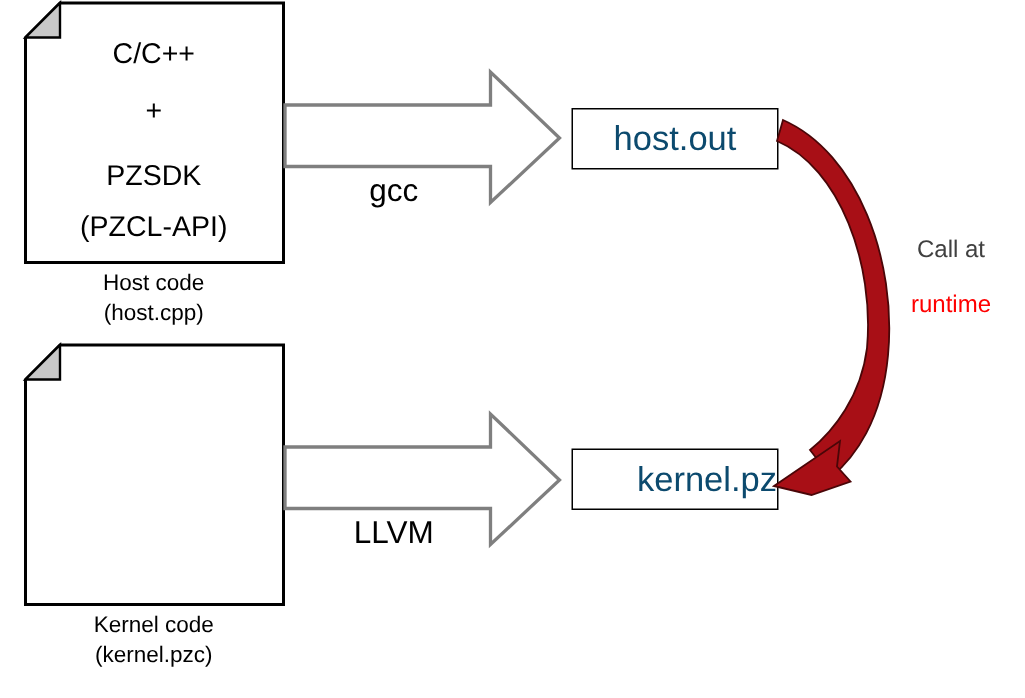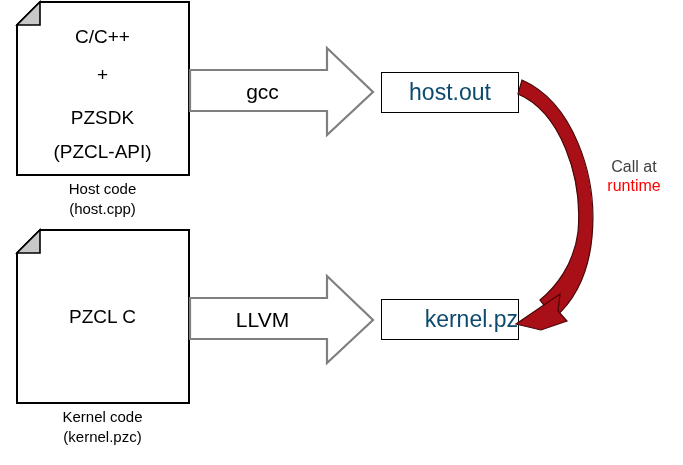--- a/index.html
+++ b/index.html
@@ -59,20 +59,21 @@
 
   
   .block-arrow { position: absolute; }
   .block-arrow svg { display: block; }
   .block-arrow-label {
     position: absolute;
     font-size: 21px;
     color: #000000;
     text-align: center;
     white-space: nowrap;
+    margin-top: 36px;
   }
 
   
   .curve-arrow { position: absolute; }
   .curve-arrow svg { display: block; }
 
   .call-label {
     position: absolute;
     text-align: center;
     font-size: 16px;
@@ -113,21 +114,20 @@
     <span>host.out</span>
   </div>
 
   <div class="doc-shape" style="left:15px; top:228px; width:176px; height:178px;">
     <svg width="176" height="178" viewBox="0 0 176 178">
       <path d="M 2 25 L 25 2 L 174 2 L 174 175 L 2 175 Z" fill="#ffffff" stroke="#000000" stroke-width="2"></path>
       <path d="M 2 25 L 25 2 L 25 25 Z" fill="#c8c8c8" stroke="#000000" stroke-width="1.6"></path>
     </svg>
   </div>
 
-  <div class="doc-text" style="left:17px; top:307px; width:171px;">PZCL C</div>
 
   <div class="caption" style="left:17px; top:427px; width:171px;">(kernel.pzc)</div>
   <div class="caption" style="left:17px; top:407px; width:171px;">Kernel code</div>
 
   <div class="block-arrow" style="left:188px; top:272px; width:188px; height:94px;">
     <svg width="188" height="94" viewBox="0 0 188 94">
       <path d="M 2 26 L 139 26 L 139 4 L 185 48 L 139 91 L 139 67 L 2 67 Z" fill="#ffffff" stroke="#7f7f7f" stroke-width="2.2" stroke-linejoin="miter"></path>
     </svg>
   </div>
   <div class="block-arrow-label" style="left:196px; top:308px; width:133px;text-align:center;">LLVM</div>
@@ -145,15 +145,15 @@
                L 30 238
                C 46 225, 64 202, 68 170
                C 73 114, 50 50, 8 32
                Z" fill="#a80f16" stroke="#4a0608" stroke-width="1.2"></path>
 
       <path d="M 6 262 L 50 232 L 48 249 L 57 259 L 31 268 Z" fill="#a80f16" stroke="#4a0608" stroke-width="1.2"></path>
     </svg>
   </div>
 
   <div class="call-label" style="left:588px; top:156px; width:92px; color:#404040;">Call at</div>
-  <div class="call-label" style="left:588px; top:175px; width:92px; color:#ff0000;">runtime</div>
+  <div class="call-label" style="left:588px; top:193px; width:92px; color:#ff0000;">runtime</div>
 
 </div>
 
 </body></html>

